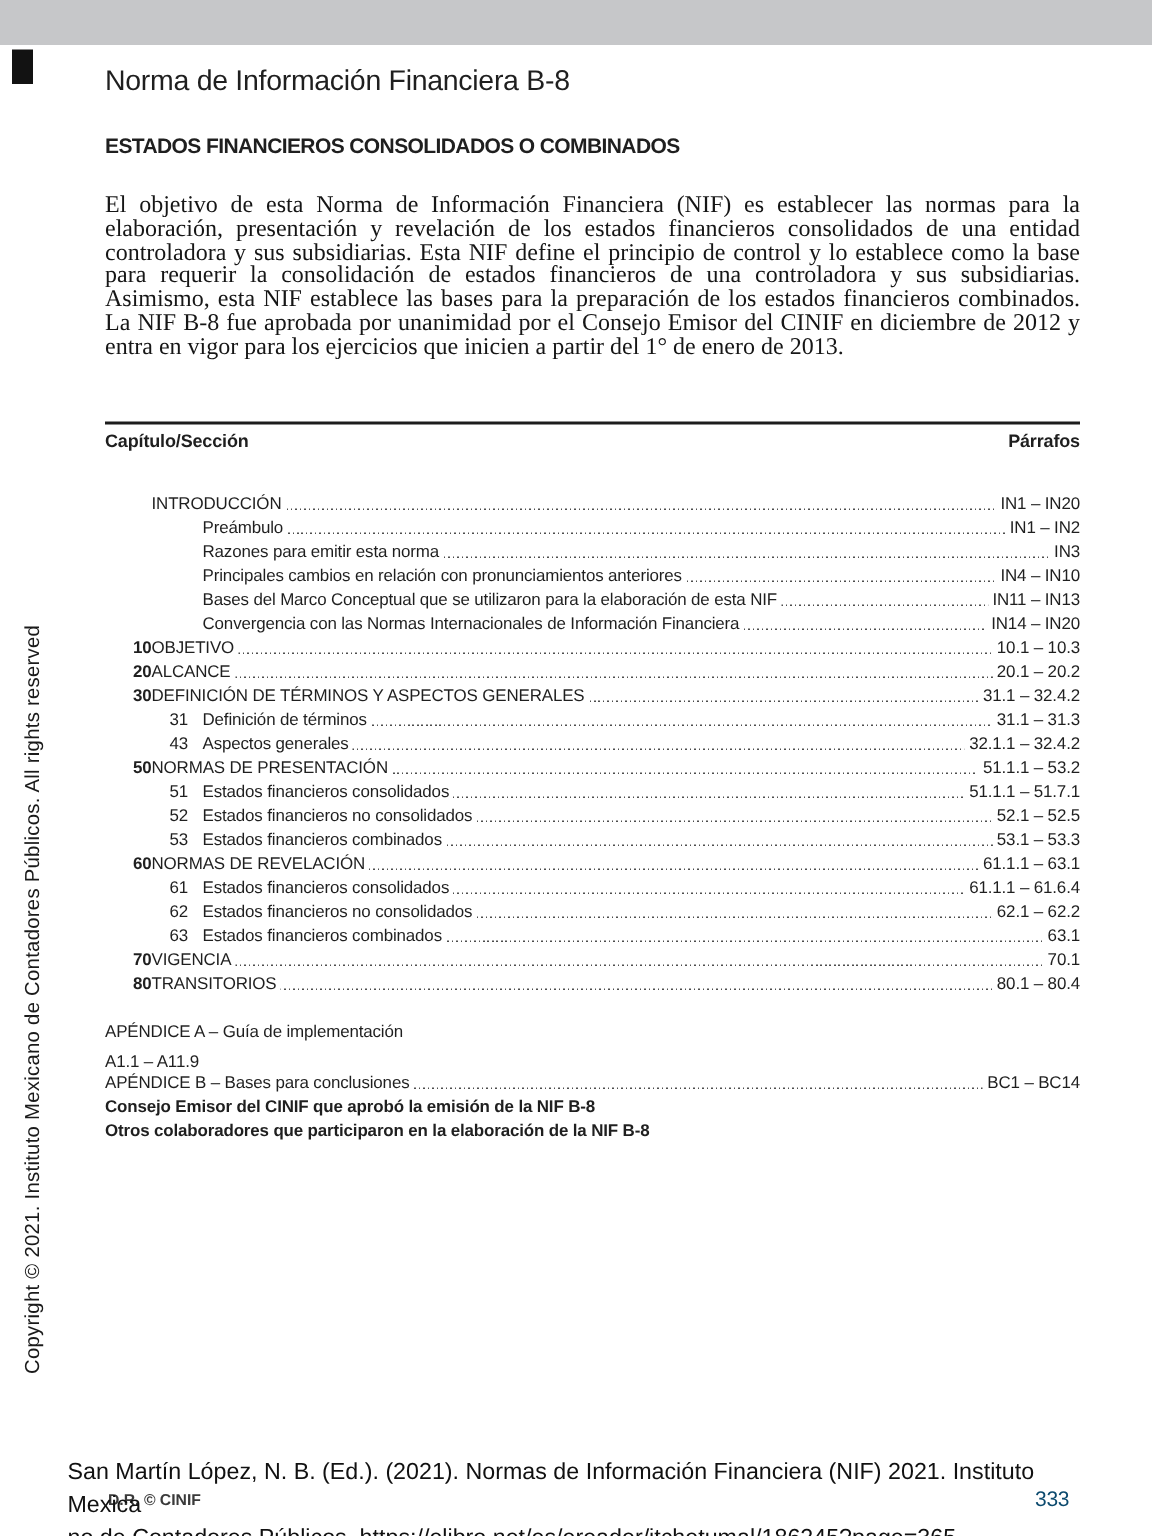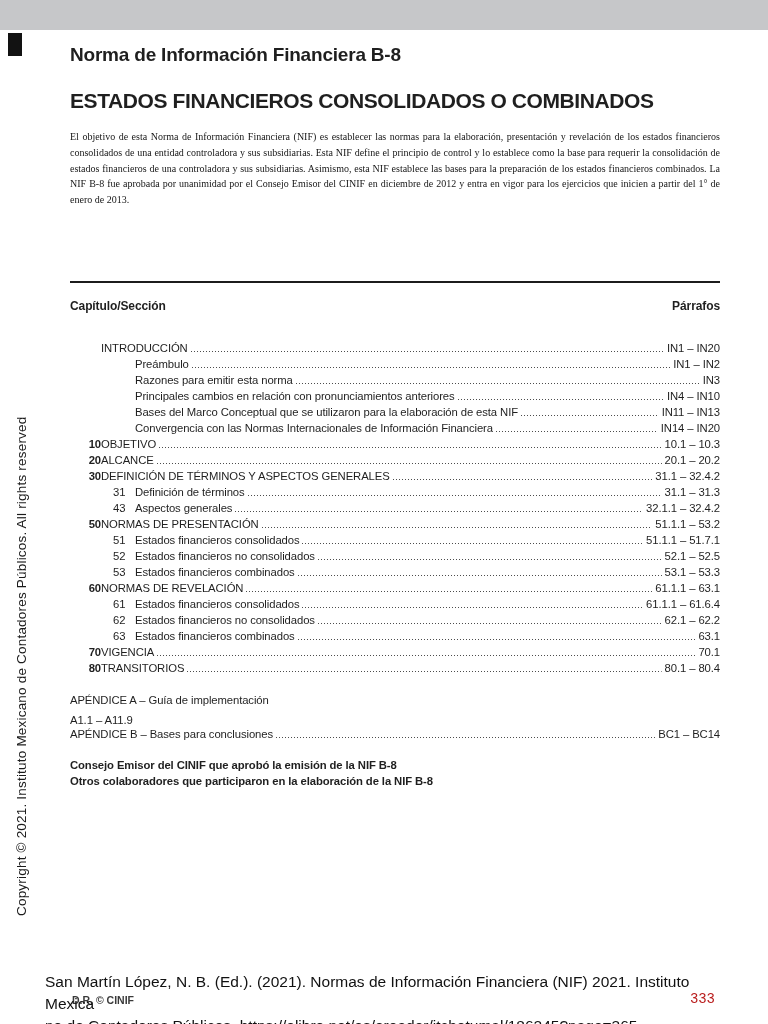--- a/index.html
+++ b/index.html
@@ -10,52 +10,52 @@
   }
   .top-bar { position:absolute; left:0; top:0; width:768px; height:30px; background:#c6c7c9; }
   .corner-mark { position:absolute; left:8px; top:33px; width:14px; height:23px; background:#121212; }
 
   .v-copyright {
     position:absolute; left:14px; top:916px; transform-origin:0 0; transform:rotate(-90deg);
     font-size:13.5px; letter-spacing:0.2px; white-space:nowrap; color:#1a1a1a;
   }
 
   .content { position:absolute; left:70px; top:0; width:650px; }
-  .doc-title { position:absolute; top:44px; left:0; font-size:19px; font-weight:bold; letter-spacing:-0.2px; white-space:nowrap; }
-  .doc-heading { position:absolute; top:89px; left:0; font-size:21px; font-weight:bold; letter-spacing:-0.4px; white-space:nowrap; }
+  .doc-title { position:absolute; top:44px; left:0; font-size:19px; font-weight:normal; letter-spacing:-0.2px; white-space:nowrap; }
+  .doc-heading { position:absolute; top:89px; left:0; font-size:14px; font-weight:bold; letter-spacing:-0.4px; white-space:nowrap; }
   .intro {
     position:absolute; top:129px; left:0; width:650px;
     font-family:"Liberation Serif","DejaVu Serif",serif;
-    font-size:10px; line-height:15.8px; text-align:justify; color:#161616;
+    font-size:16px; line-height:15.8px; text-align:justify; color:#161616;
   }
 
   .toc { position:absolute; top:281px; left:0; width:650px; border-top:2px solid #1c1c1c; font-size:11.3px; letter-spacing:-0.1px; }
-  .toc-header { display:flex; justify-content:space-between; padding-top:16px; font-weight:bold; font-size:12px; height:14px; line-height:14px; }
+  .toc-header { display:flex; justify-content:space-between; padding-top:4px; font-weight:bold; font-size:12px; height:14px; line-height:14px; }
   .toc-body { margin-top:27px; }
   .toc-row { display:flex; height:16px; line-height:16px; white-space:nowrap; }
   .toc-chapter { width:31px; flex:none; font-weight:bold;text-align:right; }
   .toc-section { display:none; }
   .indent1 .toc-section { display:block; margin-left:12px; width:22px; flex:none; }
   .toc-row.bold .toc-label { font-weight:normal; }
   .toc-label { flex:none; }
   .toc-leader {
     flex:1; align-self:flex-end; height:2px; margin:0 3px 4px 3px;
     background-image:repeating-linear-gradient(to right, #4d4d4d 0 1px, transparent 1px 3px);
     background-position:bottom; background-size:100% 1.3px; background-repeat:no-repeat;
   }
   .toc-range { flex:none; }
   .appendix { margin-top:18px; }
   .appendix .toc-label { font-weight:bold; }
   .first-appendix { margin-top:16px;flex-direction:column; }
-  .closing { margin-top:15px; }
+  .closing { }
   .closing-line { height:16px; line-height:16px; font-weight:bold; }
 
   .footer-drcinif { position:absolute; left:72px; top:994px; font-size:10.5px; font-weight:bold; color:#3a3a3a; }
   .citation { position:absolute; left:45px; top:971px; width:680px; font-size:15.5px; line-height:22px; color:#111; }
-  .page-number { position:absolute; left:690px; top:991px; font-size:14px; color:#b91c1c; letter-spacing:-0.2px;font-family:Liberation Mono, monospace; }
+  .page-number { position:absolute; left:690px; top:991px; font-size:14px; color:#0c4a6e; letter-spacing:-0.2px; }
 </style>
 </head>
 <body>
 
 <div class="top-bar"></div>
 <div class="corner-mark"></div>
 
 <div class="v-copyright">Copyright © 2021. Instituto Mexicano de Contadores Públicos. All rights reserved</div>
 
 <div class="content">

